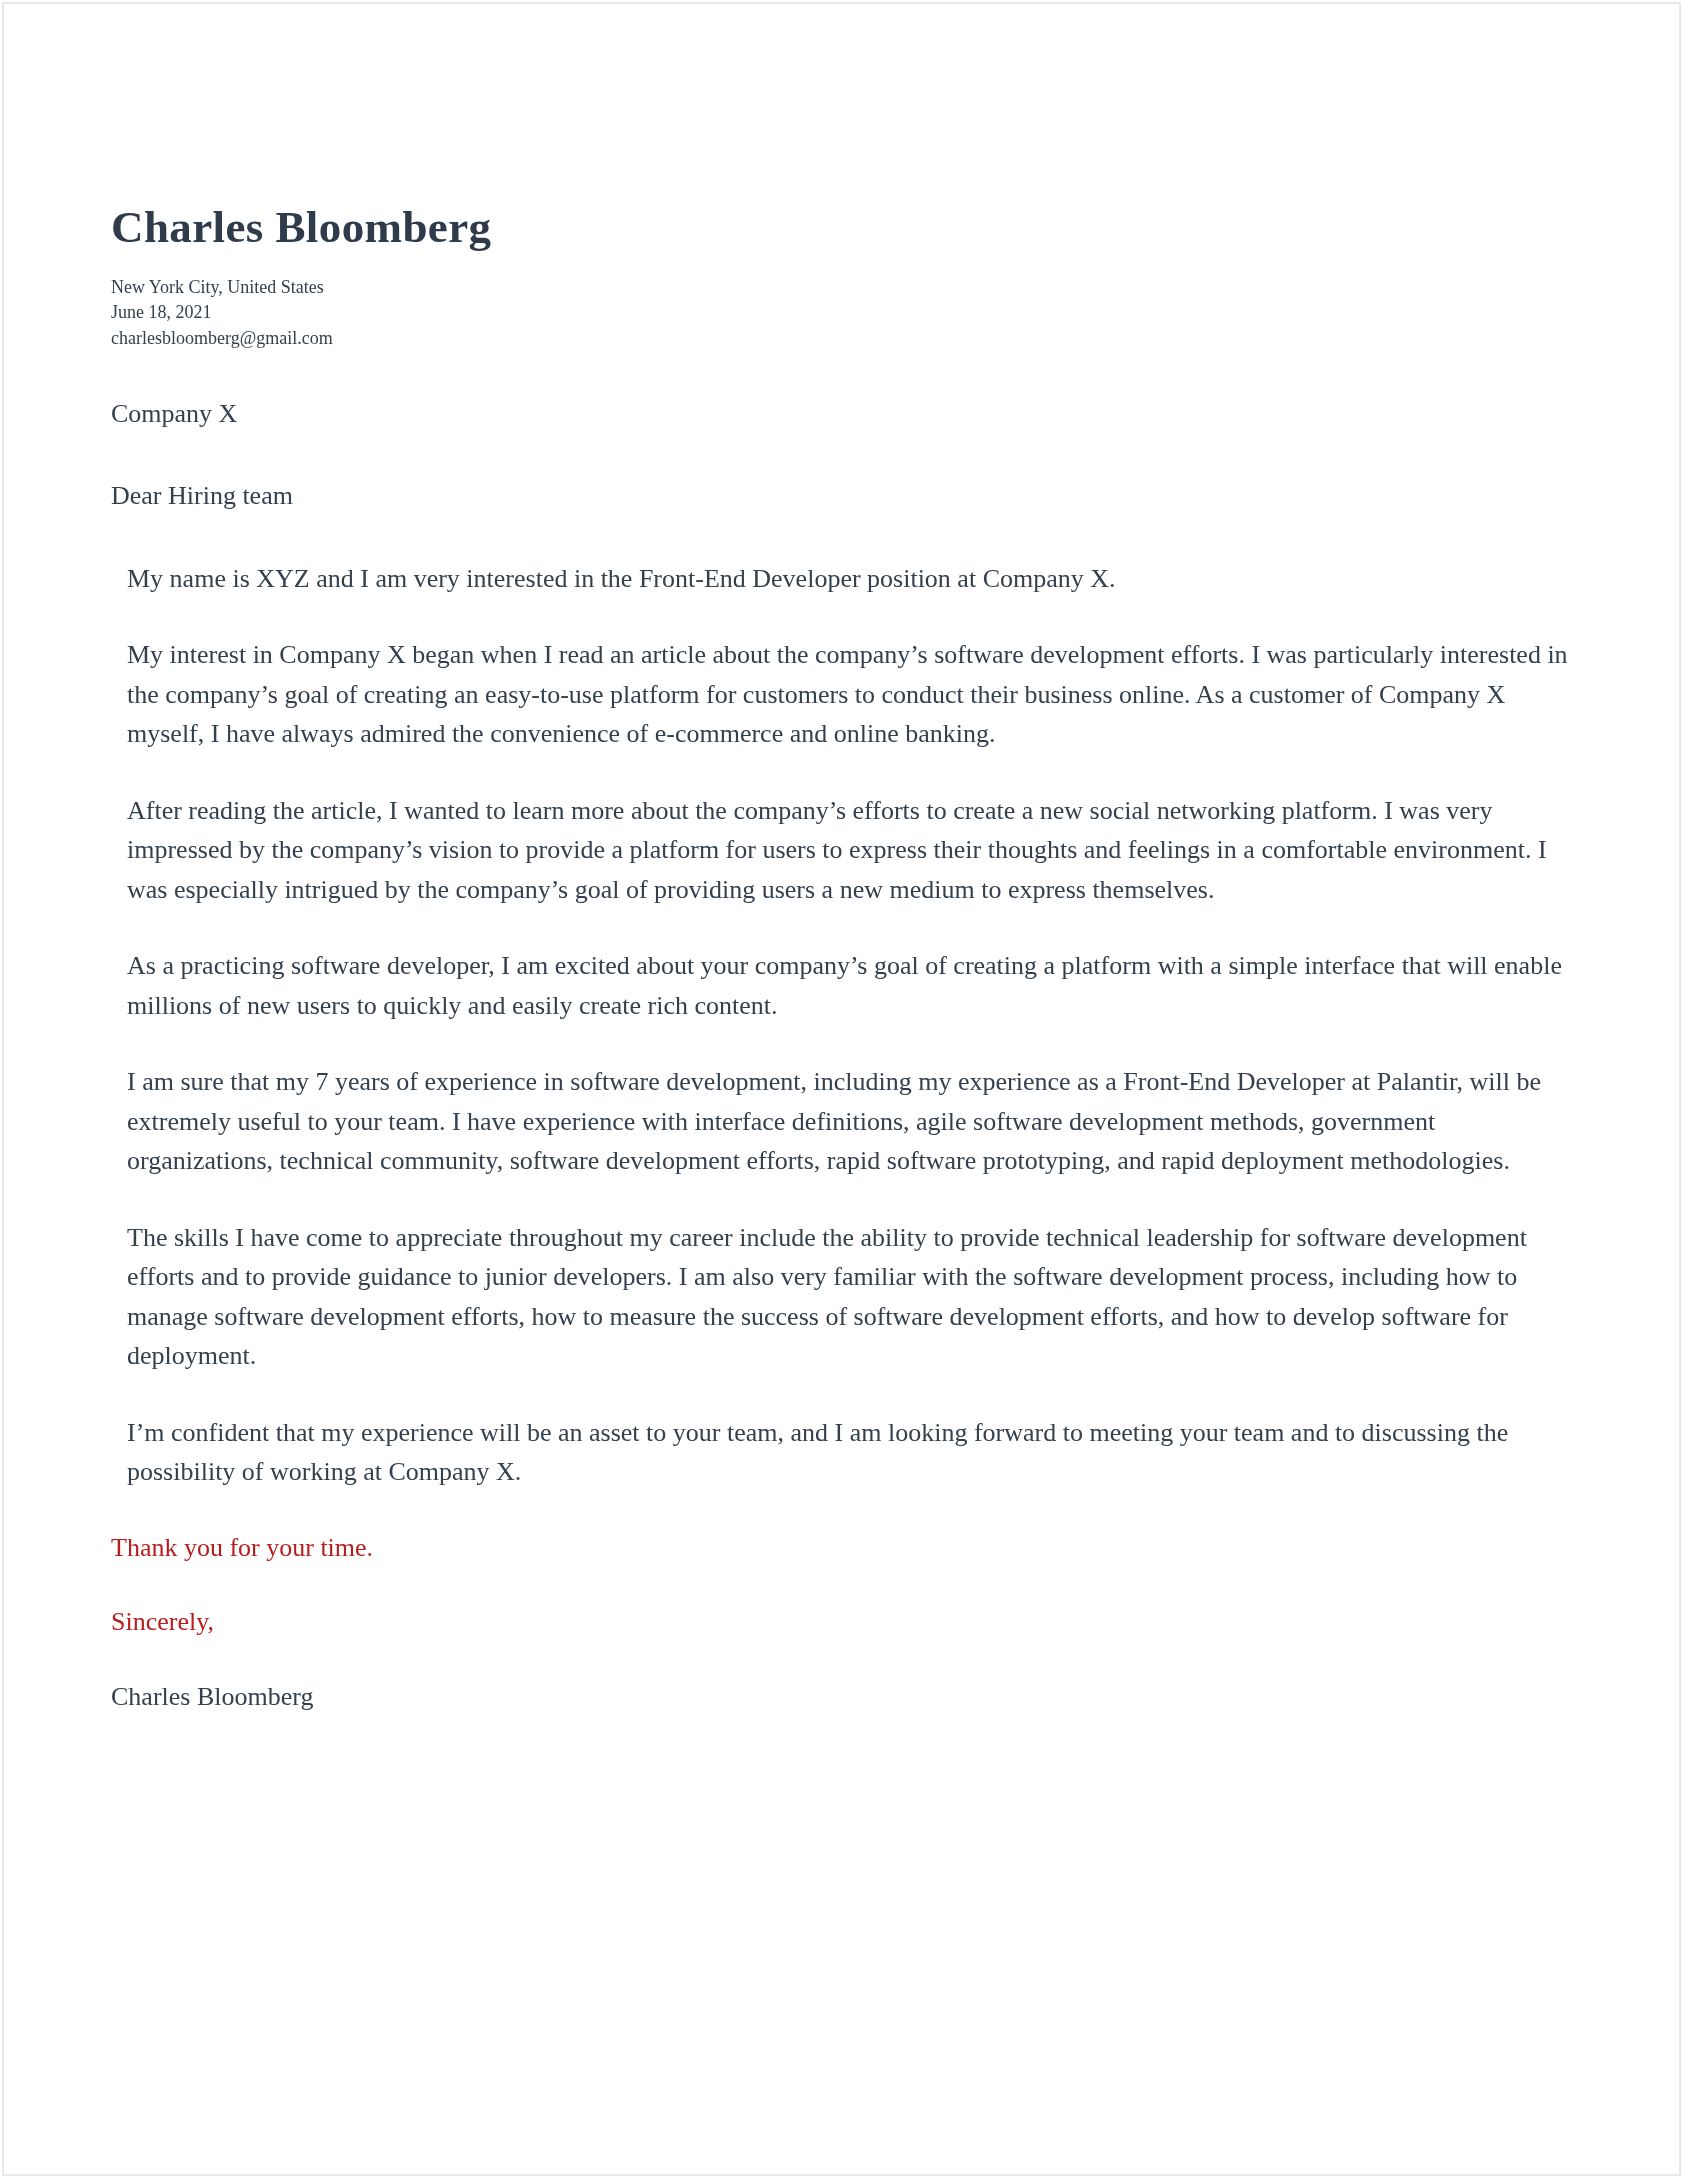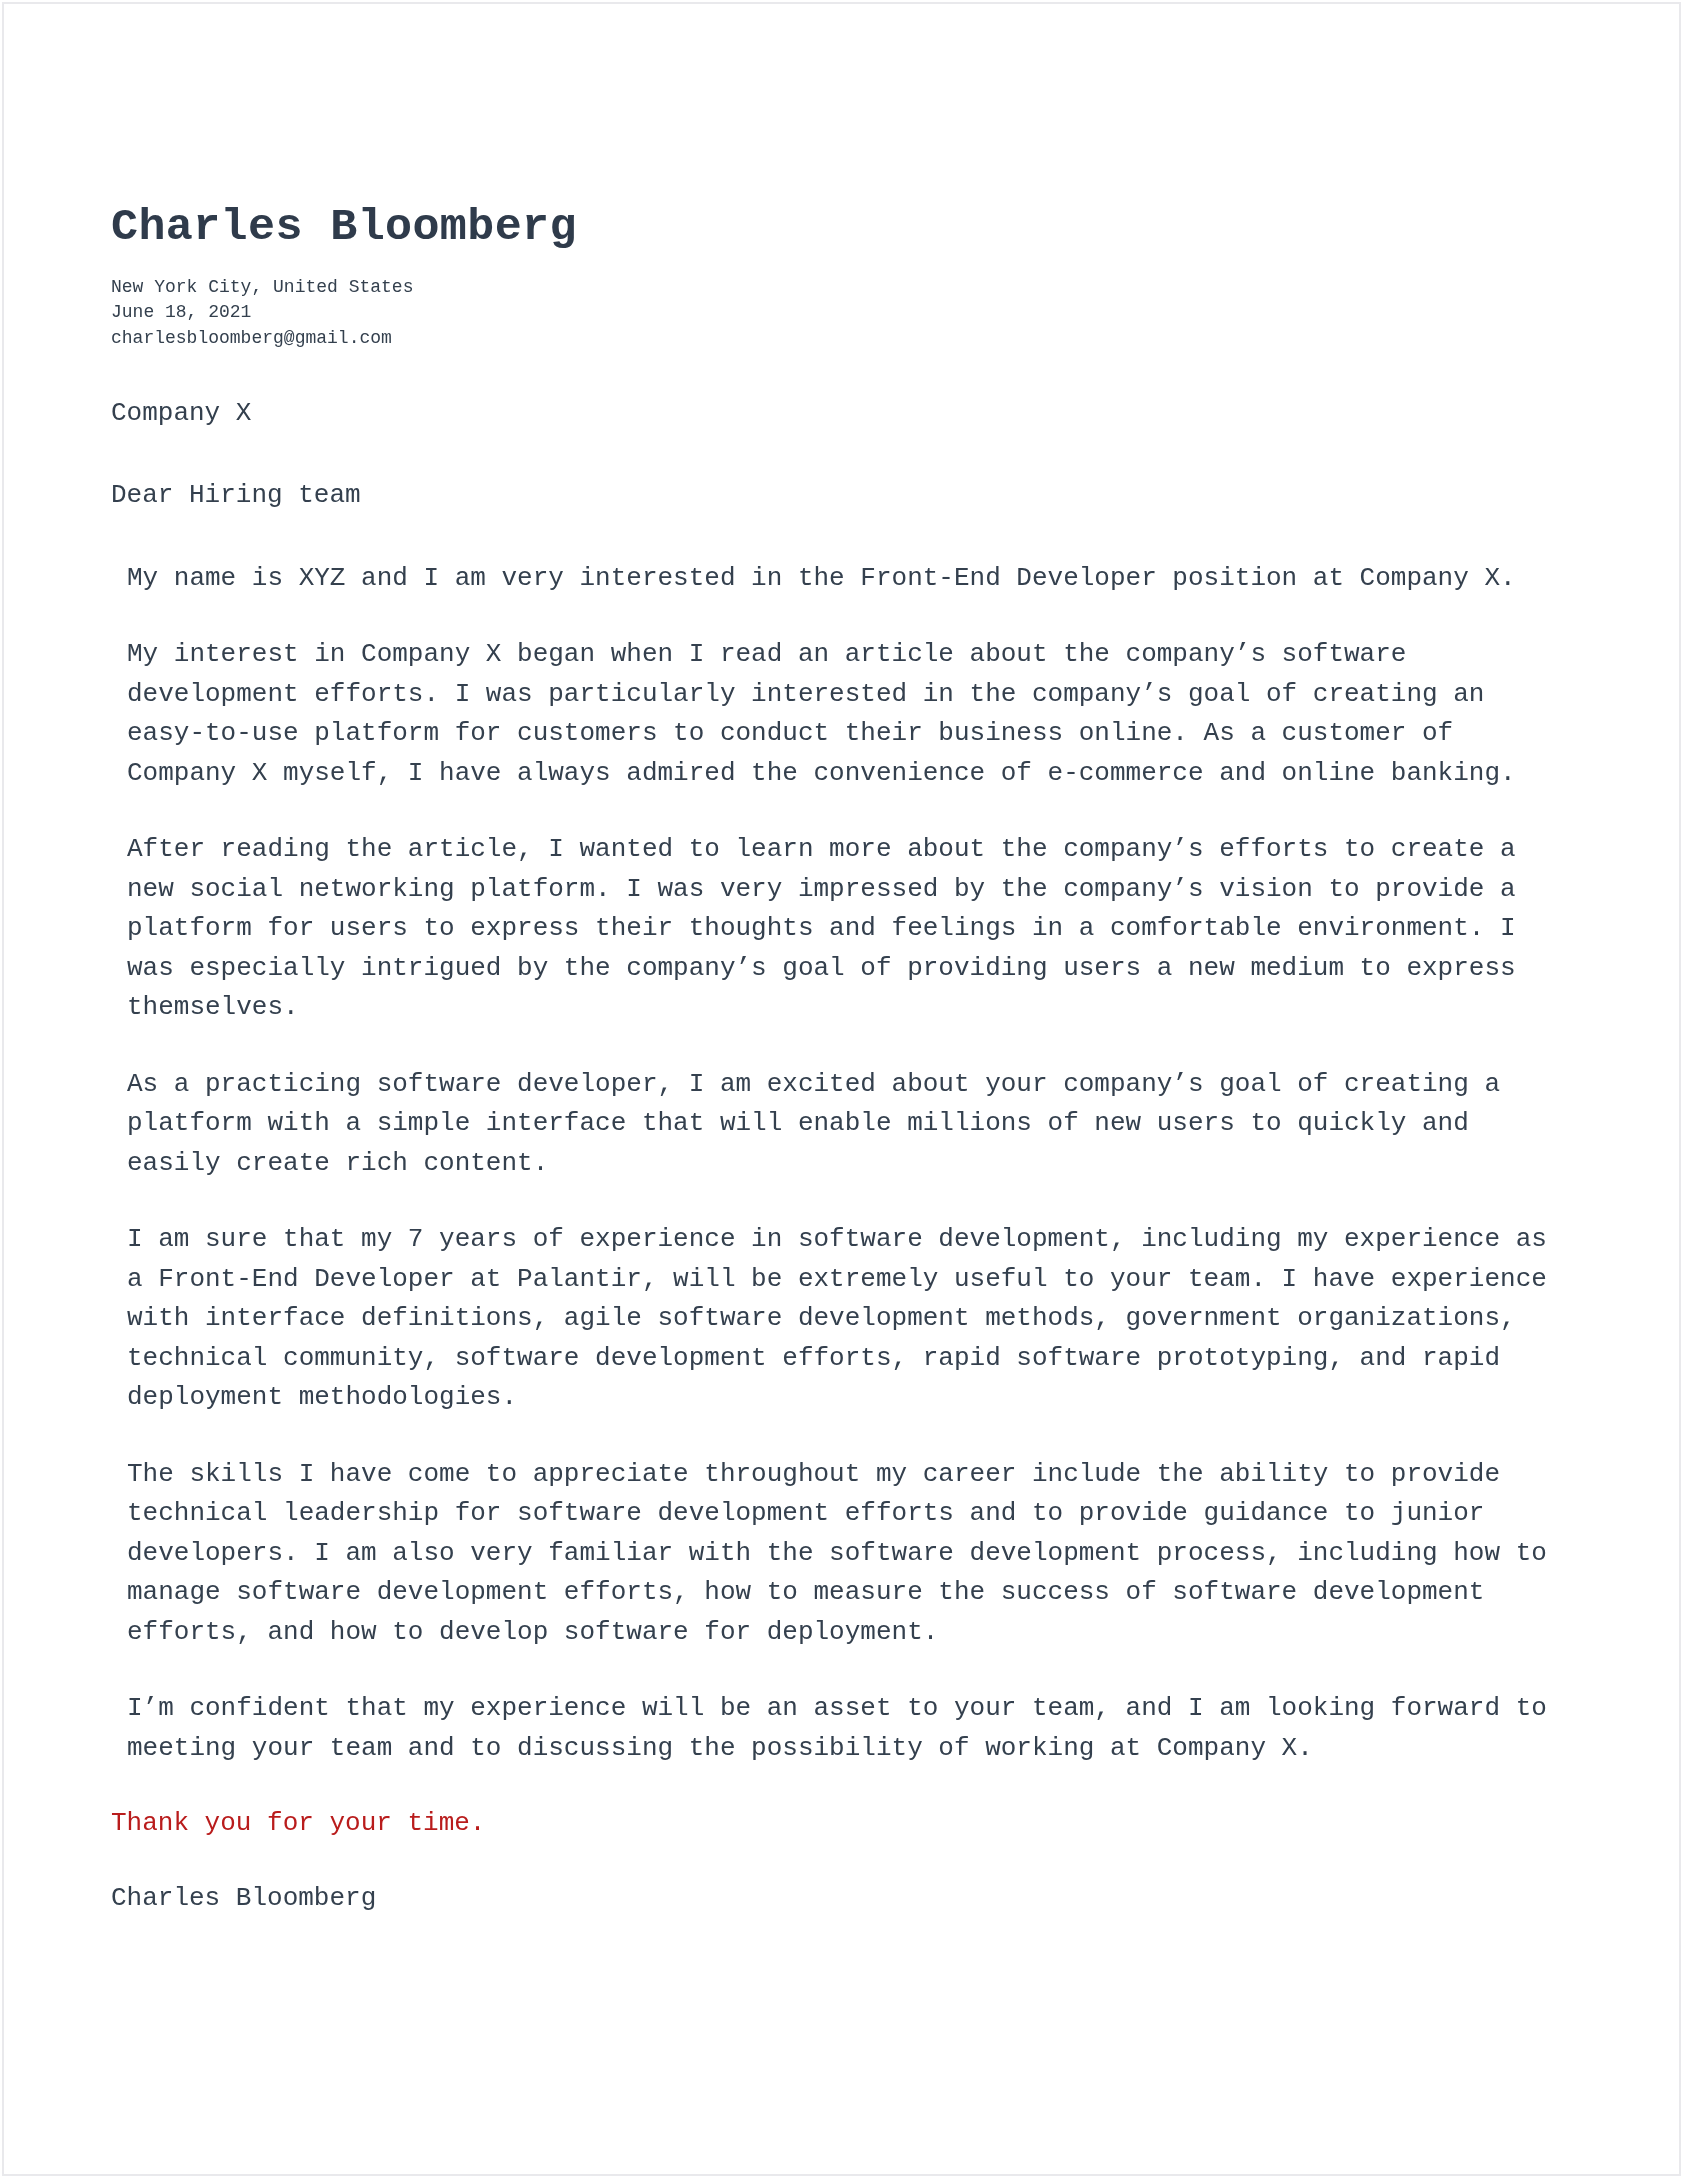--- a/index.html
+++ b/index.html
@@ -7,21 +7,21 @@
     padding: 0;
     background: #ffffff;
   }
   .page {
     position: relative;
     width: 1683px;
     height: 2178px;
     background: #ffffff;
     box-sizing: border-box;
     overflow: hidden;
-    font-family: Liberation Mono, monospace;
+    font-family: Liberation Serif, serif;
   }
   
   .page-frame {
     position: absolute;
     left: 2px;
     top: 2px;
     right: 2px;
     bottom: 2px;
     border: 2px solid #e9e9ec;
     pointer-events: none;
@@ -110,18 +110,19 @@
     <p class="para">As a practicing software developer, I am excited about your company’s goal of creating a platform with a simple interface that will enable millions of new users to quickly and easily create rich content.</p>
 
     <p class="para">I am sure that my 7 years of experience in software development, including my experience as a Front-End Developer at Palantir, will be extremely useful to your team. I have experience with interface definitions, agile software development methods, government organizations, technical community, software development efforts, rapid software prototyping, and rapid deployment methodologies.</p>
 
     <p class="para">The skills I have come to appreciate throughout my career include the ability to provide technical leadership for software development efforts and to provide guidance to junior developers. I am also very familiar with the software development process, including how to manage software development efforts, how to measure the success of software development efforts, and how to develop software for deployment.</p>
 
     <p class="para">I’m confident that my experience will be an asset to your team, and I am looking forward to meeting your team and to discussing the possibility of working at Company X.</p>
 
     <p class="closing-line">Thank you for your time.</p>
 
+    <p class="closing-line">Sincerely,</p>
 
     <p class="signature-name">Charles Bloomberg</p>
 
   </div>
 </div>
 
 
 </body></html>

